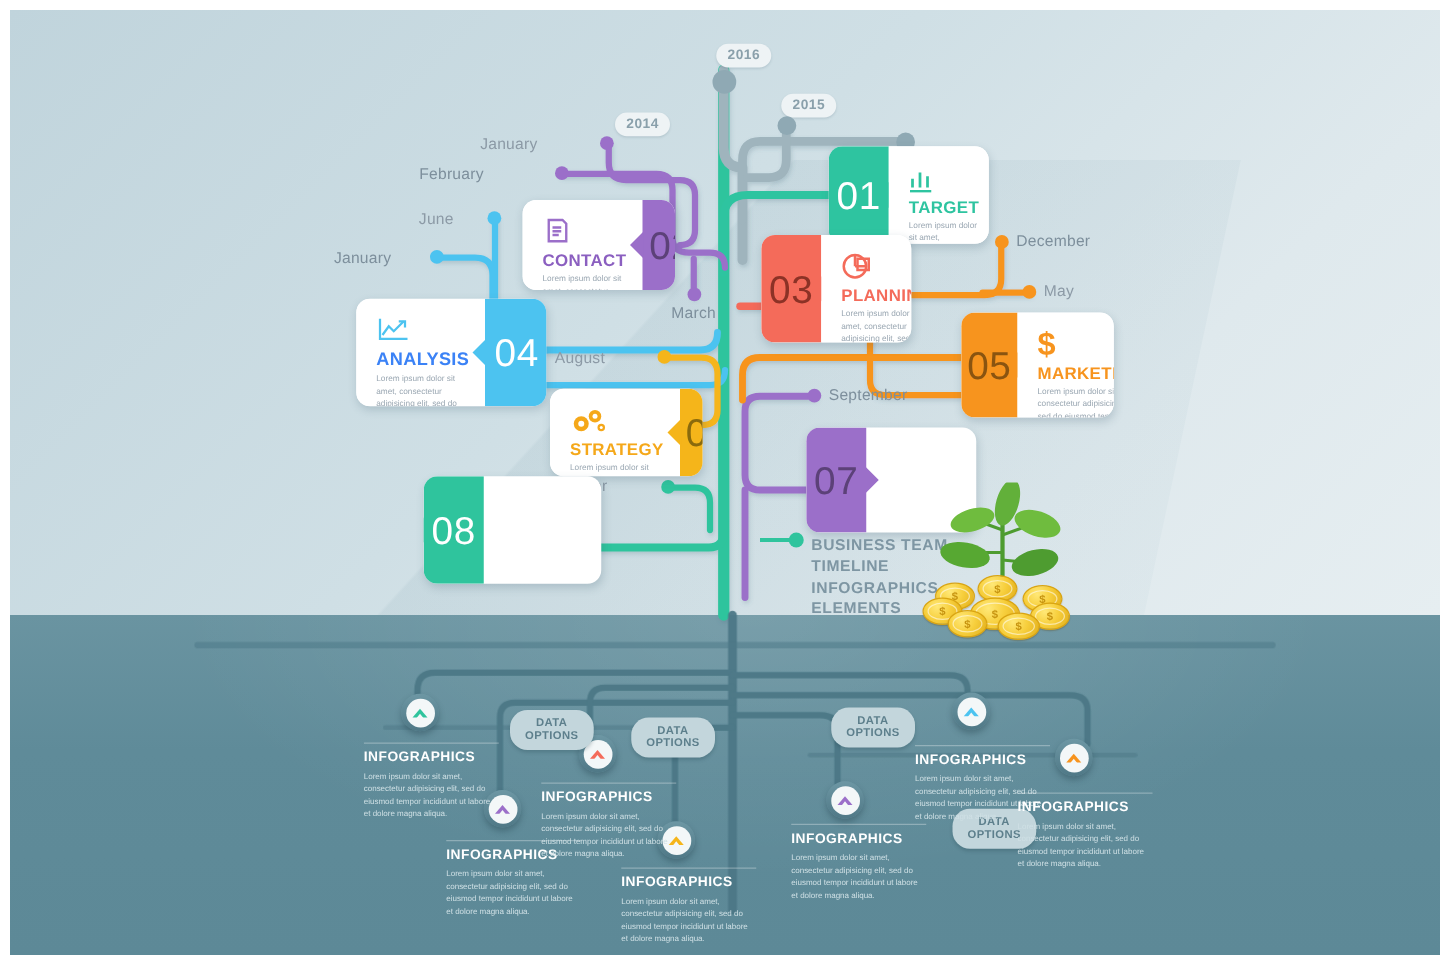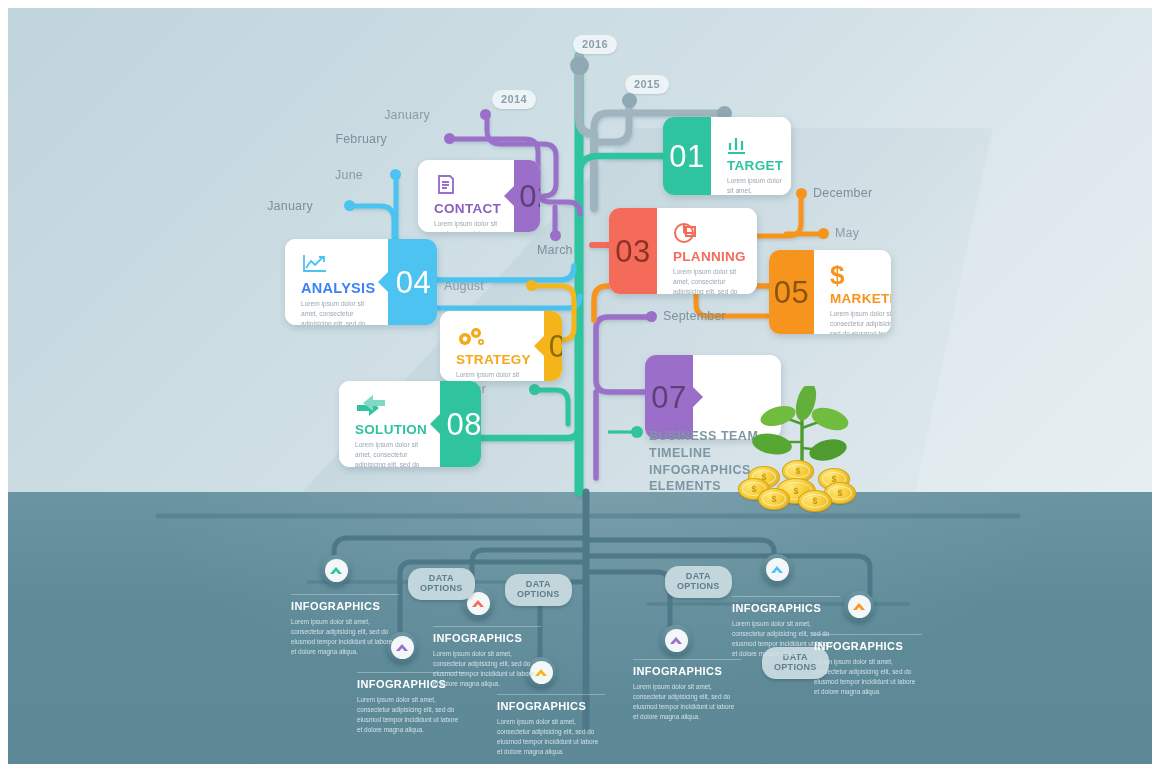--- a/index.html
+++ b/index.html
@@ -286,21 +286,21 @@
       </div>
       <div class="ttl" style="color:#8b5fc0">CONTACT</div>
       <div class="lorem">Lorem ipsum dolor sit amet, consectetur adipisicing elit, sed do eiusmod tempor</div>
     </div>
     <div class="numpane dark" style="width:46px;background:#9b6fc9">
       <span class="num" style="color:#5c4178">02</span>
       <span class="notch" style="left:-10px;border-top:11px solid transparent;border-bottom:11px solid transparent;border-right:11px solid #9b6fc9"></span>
     </div>
   </div>
 
-  <div class="card" style="left:601px;top:200px;width:148px;height:86px">
+  <div class="card" style="left:601px;top:180px;width:120px;height:86px">
     <div class="numpane" style="width:48px;background:#f46b5a">
       <span class="num" style="color:#8c3226">03</span>
       <span class="notch" style="right:-10px;border-top:11px solid transparent;border-bottom:11px solid transparent;border-left:11px solid #f46b5a"></span>
     </div>
     <div class="body">
       <div class="ico">
         <svg width="26" height="24" viewBox="0 0 26 24">
             <g fill="none" stroke="#f46b5a" stroke-width="2">
               <circle cx="11" cy="12" r="9"></circle>
               <path d="M11,12 V3 M11,12 H20"></path>
@@ -363,38 +363,28 @@
       </div>
       <div class="ttl" style="color:#f5a81a">STRATEGY</div>
       <div class="lorem">Lorem ipsum dolor sit amet, consectetur adipisicing elit, sed do eiusmod tempor</div>
     </div>
     <div class="numpane" style="width:45px;background:#f5b51a">
       <span class="num" style="color:#8a6a0d">06</span>
       <span class="notch" style="left:-10px;border-top:11px solid transparent;border-bottom:11px solid transparent;border-right:11px solid #f5b51a"></span>
     </div>
   </div>
 
-  <div class="card" style="left:637px;top:347px;width:136px;height:84px">
+  <div class="card" style="left:637px;top:334px;width:136px;height:84px">
     <div class="numpane" style="width:48px;background:#9b6fc9">
       <span class="num" style="color:#5c4178">07</span>
       <span class="notch" style="right:-10px;border-top:11px solid transparent;border-bottom:11px solid transparent;border-left:11px solid #9b6fc9"></span>
     </div>
   </div>
 
   <div class="card" style="left:331px;top:373px;width:142px;height:86px">
-    <div class="body">
-      <div class="ico">
-        <svg width="32" height="26" viewBox="0 0 32 26">
-            <path d="M2,13 H14 V8 L24,16 L14,24 V19 H2 Z" fill="#2fc49d"></path>
-            <path d="M30,9 H18 V14 L8,6 L18,-2 V3 H30 Z" fill="#7fd9c4" transform="translate(0,5)"></path>
-          </svg>
-      </div>
-      <div class="ttl" style="color:#2fc49d">SOLUTION</div>
-      <div class="lorem" style="max-width:92px">Lorem ipsum dolor sit amet, consectetur adipisicing elit, sed do eiusmod tempor incididunt ut labore et dolore magna aliqua.</div>
-    </div>
     <div class="numpane" style="width:48px;background:#2fc49d">
       <span class="num">08</span>
       <span class="notch" style="left:-10px;border-top:11px solid transparent;border-bottom:11px solid transparent;border-right:11px solid #2fc49d"></span>
     </div>
   </div>
 
   <svg width="40" height="10" style="position:absolute;left:600px;top:419px">
     <path d="M0,5 H30" stroke="#2fc49d" stroke-width="3.2" fill="none"></path>
   </svg>
   <div class="dot" style="left:623px;top:418px;background:#2fc49d;width:12px;height:12px"></div>

